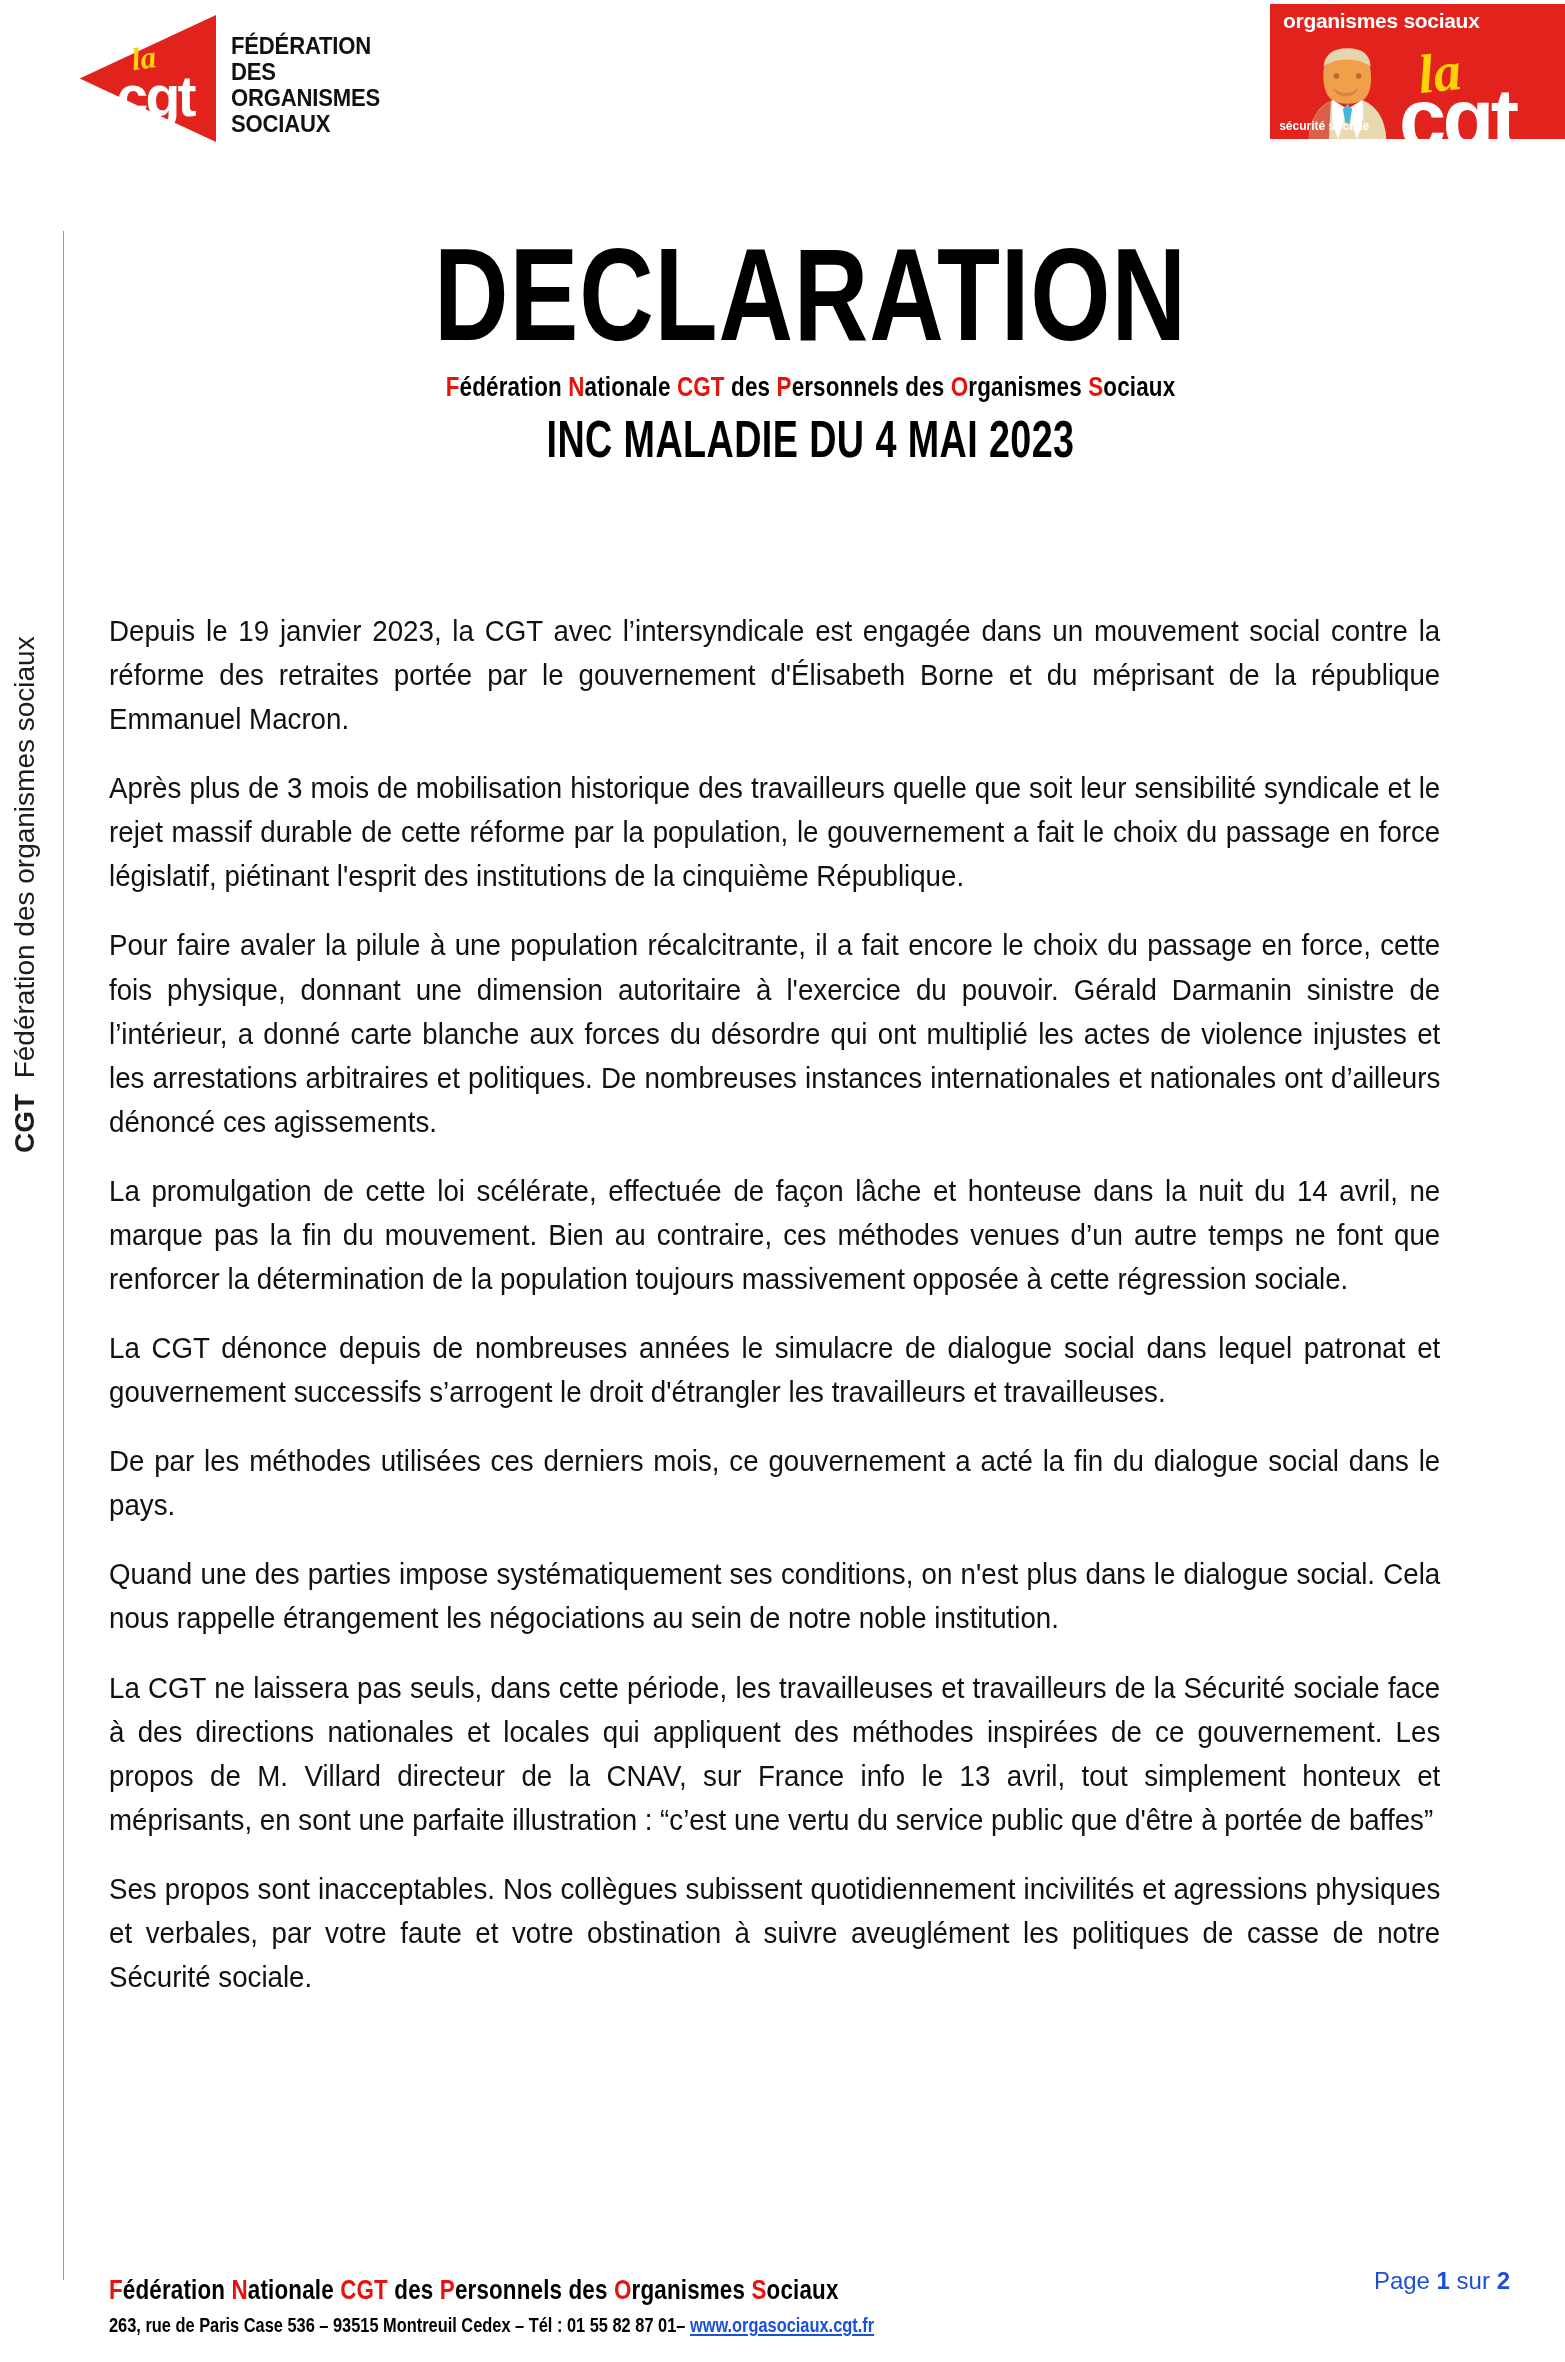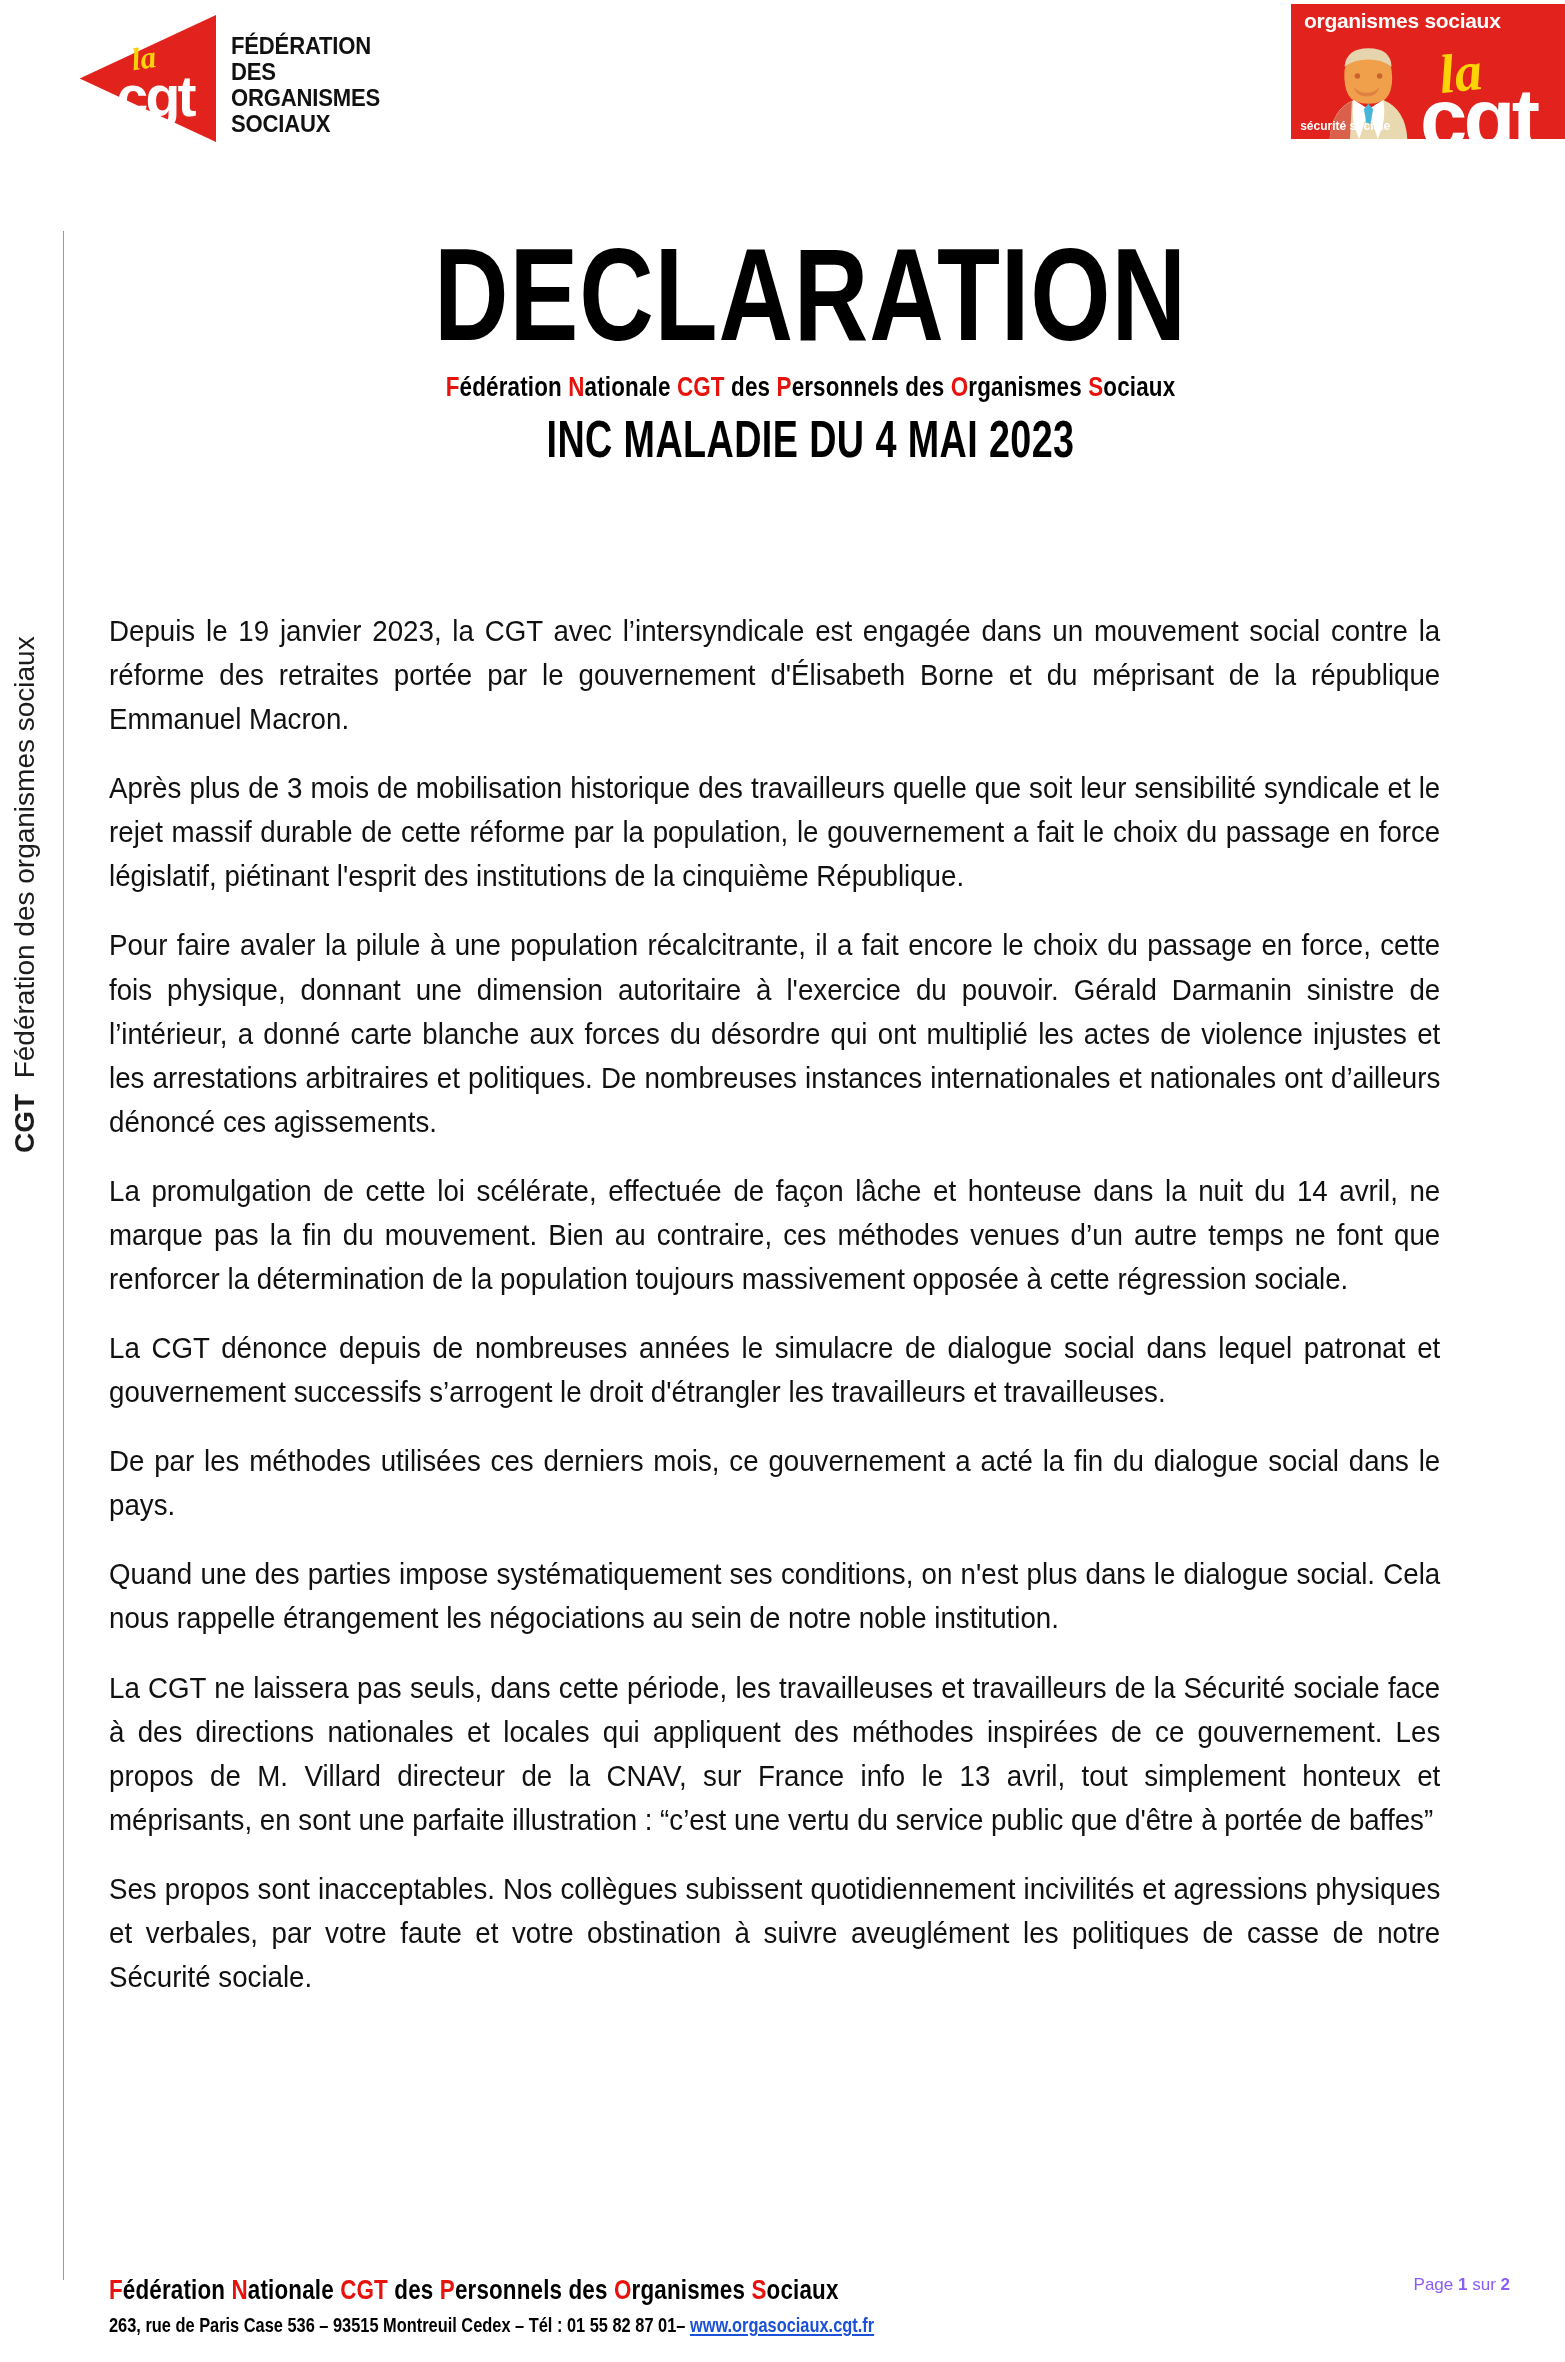--- a/index.html
+++ b/index.html
@@ -50,21 +50,21 @@
     color: #111;
     transform: scaleX(0.92);
     transform-origin: left top;
   }
   .logo-left-text div { white-space: nowrap; }
 
   .logo-right {
     position: absolute;
     right: 0px;
     top: 3.7px;
-    width: 274px;
+    width: 295px;
     height: 135px;
     overflow: hidden;
   }
   .logo-right-inner {
     position: relative;
     width: 295px;
     height: 135px;
     background: #e2221d;
   }
   .logo-right-title {
@@ -231,22 +231,22 @@
     transform-origin: left center;
     white-space: nowrap;
   }
   .footer-addr a,
   .footer-addr .url {
     color: #1b50d8;
     text-decoration: underline;
   }
   .footer-page {
     font-family: "Liberation Sans", sans-serif;
-    font-size: 17px;
-    color: #8b5cf6;
+    font-size: 24px;
+    color: #1d4ed8;
     white-space: nowrap;
     padding-bottom: 42px;
   }
   .footer-page b { font-weight: bold; }
 </style>
 </head>
 <body>
 
 <div class="page">
 

